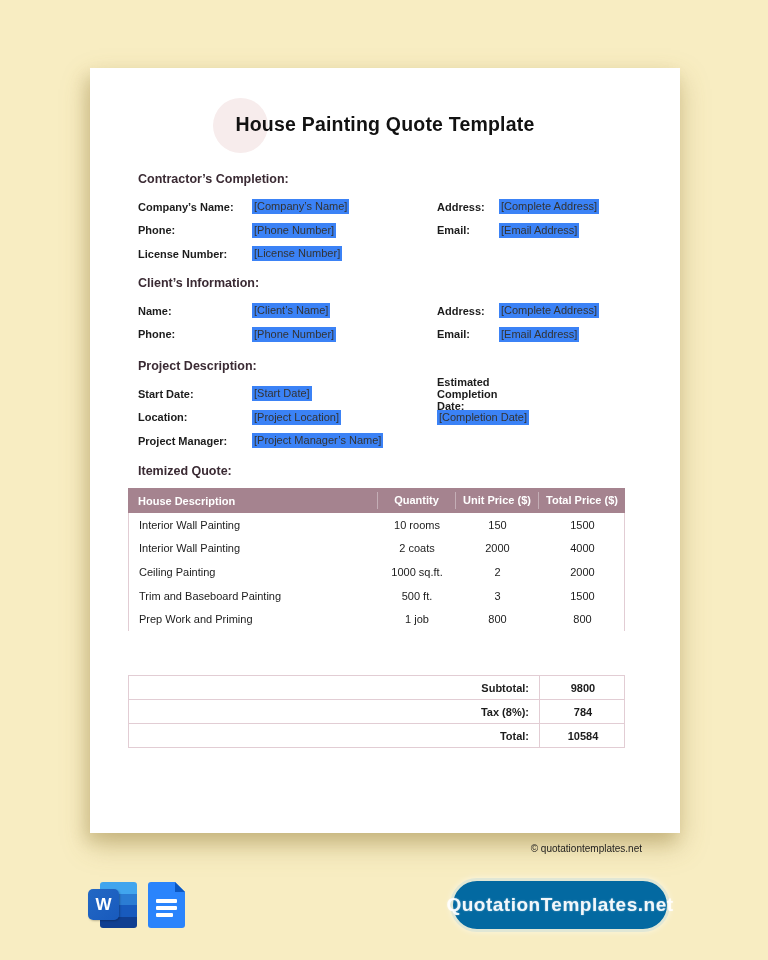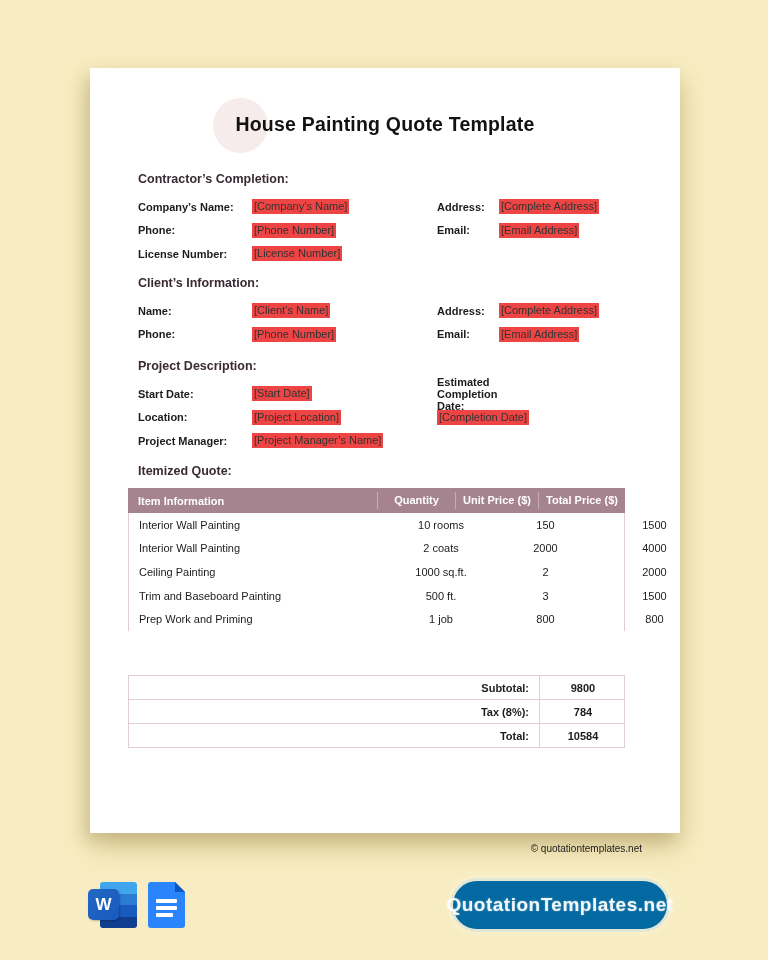--- a/index.html
+++ b/index.html
@@ -44,41 +44,41 @@
   }
   .cols { position:relative; margin-top:8px; }
   .col-left  { position:absolute; left:0;    top:0; }
   .col-right { position:absolute; left:299px; top:0; }
   .info-row { height:23.5px; display:flex; align-items:center; }
   .info-label { font-size:11px; font-weight:bold; color:#1c1c1c; }
   .col-left  .info-label { width:114px; }
   .col-right .info-label { width:62px; }
   .info-value {
     font-size:11px; color:#333;
-    background:#ef4444; padding:0 2px; line-height:15px;
+    background:#3b82f6; padding:0 2px; line-height:15px;
   } 
 
   
   .sec-quote-heading { position:absolute; left:48px; top:396px; }
   .quote-table {
     position:absolute; left:38px; top:420px; width:497px;
     font-size:11px; color:#1c1c1c;
   }
   .qt-head {
     display:grid; grid-template-columns:249px 78px 83px 87px;
     background:#a5838f; color:#ffffff; font-weight:bold;
     height:25px; align-items:center;
   }
   .qt-head .cell { text-align:center; }
   .qt-head .cell.desc { text-align:left; padding-left:10px; }
   .qt-head .cell + .cell { border-left:1px solid rgba(255,255,255,0.35); height:17px; line-height:17px; }
   .qt-body { border-left:1px solid #e2cdd4; border-right:1px solid #e2cdd4; }
   .qt-row {
     display:grid; grid-template-columns:249px 78px 83px 87px;
-    height:23.6px; align-items:center;gap:24px;
+    height:23.6px; align-items:center;
   }
   .qt-row .cell { text-align:center; }
   .qt-row .cell.desc { text-align:left; padding-left:10px; }
   .qt-summary {
     border-left:1px solid #e2cdd4; border-right:1px solid #e2cdd4;
     border-bottom:1px solid #e2cdd4;
     margin-top:44px;
   }
   .qt-sumrow {
     display:grid; grid-template-columns:410px 87px;
@@ -234,21 +234,21 @@
           <span class="info-value">[Completion Date]</span>
         </div>
       </div>
     </div>
   </div>
 
   <div class="sec-quote-heading sec-heading">Itemized Quote:</div>
 
   <div class="quote-table">
     <div class="qt-head">
-      <div class="cell desc">Item Information</div>
+      <div class="cell desc">House Description</div>
       <div class="cell">Quantity</div>
       <div class="cell">Unit Price ($)</div>
       <div class="cell">Total Price ($)</div>
     </div>
     <div class="qt-body">
       <div class="qt-row">
         <div class="cell desc">Interior Wall Painting</div>
         <div class="cell">10 rooms</div>
         <div class="cell">150</div>
         <div class="cell">1500</div>

